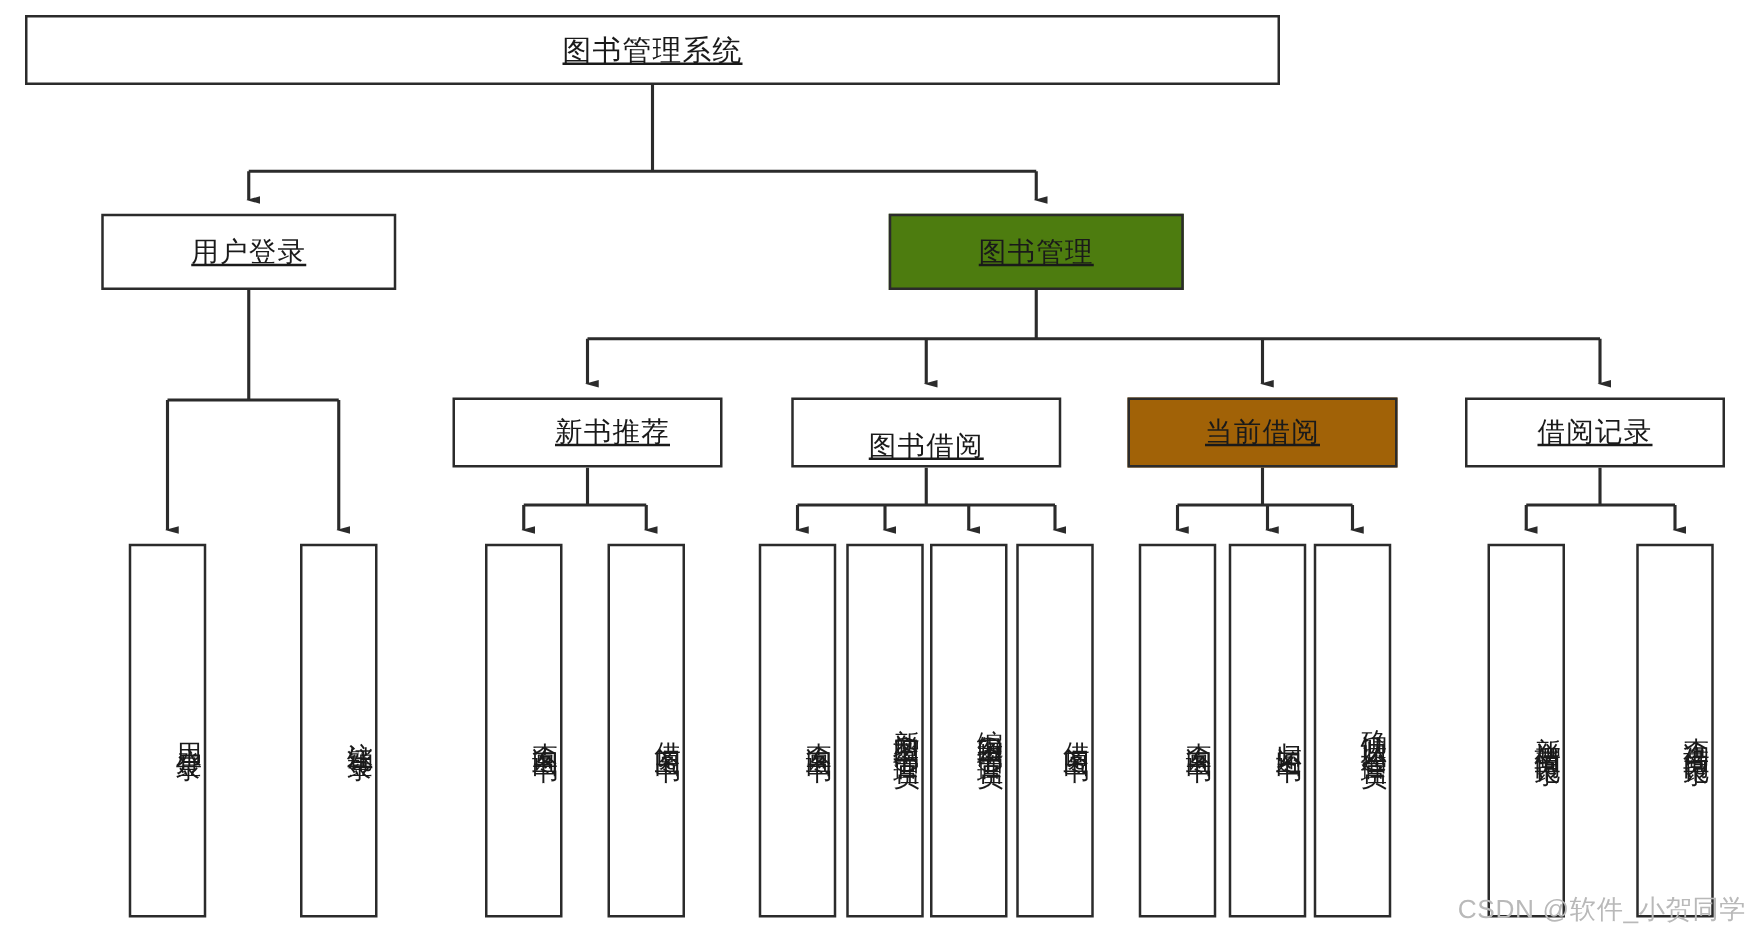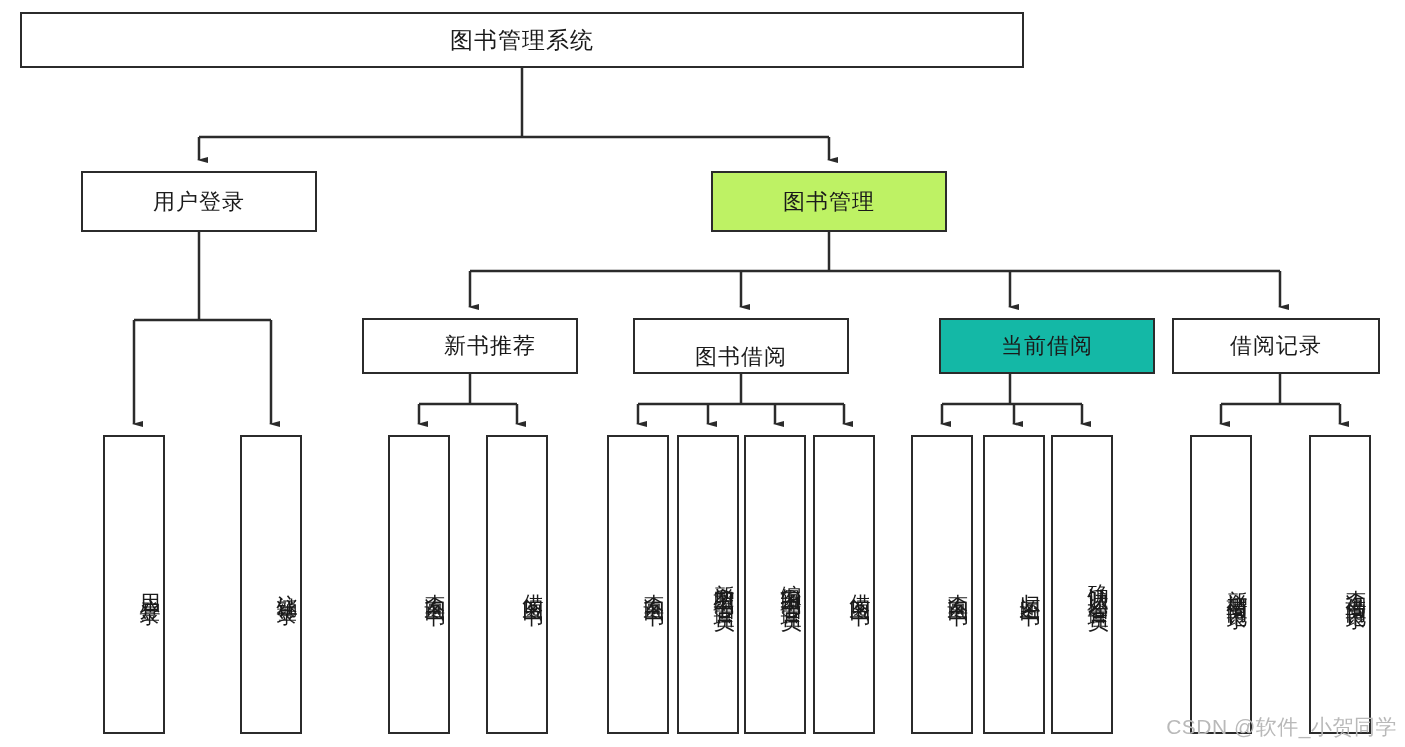--- a/index.html
+++ b/index.html
@@ -24,20 +24,21 @@
     background: #ffffff;
     display: flex;
     align-items: center;
     justify-content: center;
     color: #1a1a1a;
   }
   .node-h {
     font-size: 22px;
     letter-spacing: 1px;
     white-space: nowrap;
+    text-decoration: underline;
   }
   .node-root {
     font-size: 23px;
   }
   .node-v {
     writing-mode: vertical-rl;
     text-orientation: upright;
     font-size: 21px;
     line-height: 1.25;
     letter-spacing: 4px;
@@ -124,30 +125,30 @@
     </g>
   </svg>
 
   <div id="nodes-layer">
       <div class="node node-h node-root" style="left: 20px; top: 12px; width: 1004px; height: 56px; border-color: rgb(43, 43, 43); background: rgb(255, 255, 255); color: rgb(26, 26, 26);">
         <span>图书管理系统</span>
       </div>
       <div class="node node-h" style="left: 81px; top: 171px; width: 236px; height: 61px; border-color: rgb(43, 43, 43); background: rgb(255, 255, 255); color: rgb(26, 26, 26);">
         <span>用户登录</span>
       </div>
-      <div class="node node-h" style="left: 711px; top: 171px; width: 236px; height: 61px; border-color: rgb(43, 43, 43); background: #bef264; color: rgb(26, 26, 26);">
+      <div class="node node-h" style="left: 711px; top: 171px; width: 236px; height: 61px; border-color: rgb(43, 43, 43); background: #4d7c0f; color: rgb(26, 26, 26);">
         <span>图书管理</span>
       </div>
       <div class="node node-h" style="left: 362px; top: 318px; width: 216px; height: 56px; border-color: rgb(43, 43, 43); background: rgb(255, 255, 255); color: rgb(26, 26, 26); padding-left: 40px;">
         <span>新书推荐</span>
       </div>
       <div class="node node-h" style="left: 633px; top: 318px; width: 216px; height: 56px; border-color: rgb(43, 43, 43); background: rgb(255, 255, 255); color: rgb(26, 26, 26); align-items: flex-end;">
         <span>图书借阅</span>
       </div>
-      <div class="node node-h" style="left: 902px; top: 318px; width: 216px; height: 56px; border-color: rgb(43, 43, 43); background: #14b8a6; color: rgb(26, 26, 26); margin-left: 37px;">
+      <div class="node node-h" style="left: 902px; top: 318px; width: 216px; height: 56px; border-color: rgb(43, 43, 43); background: #a16207; color: rgb(26, 26, 26);">
         <span>当前借阅</span>
       </div>
       <div class="node node-h" style="left: 1172px; top: 318px; width: 208px; height: 56px; border-color: rgb(43, 43, 43); background: rgb(255, 255, 255); color: rgb(26, 26, 26);">
         <span>借阅记录</span>
       </div>
       <div class="node node-v" style="left: 103px; top: 435px; width: 62px; height: 299px; border-color: rgb(43, 43, 43); background: rgb(255, 255, 255); color: rgb(26, 26, 26);">
         <span class="vtext">用户登录</span>
       </div>
       <div class="node node-v" style="left: 240px; top: 435px; width: 62px; height: 299px; border-color: rgb(43, 43, 43); background: rgb(255, 255, 255); color: rgb(26, 26, 26);">
         <span class="vtext">注销登录</span>

